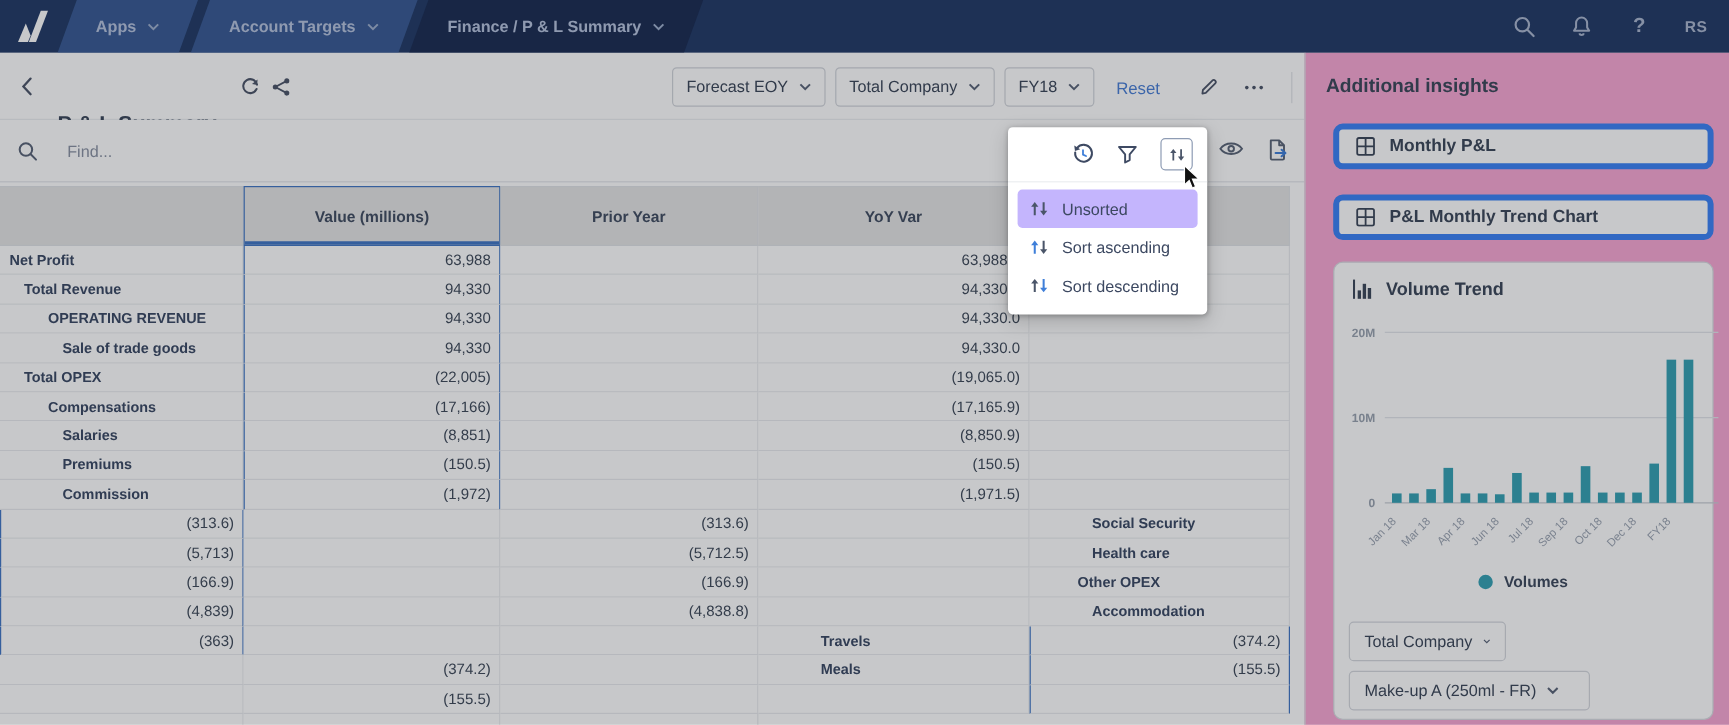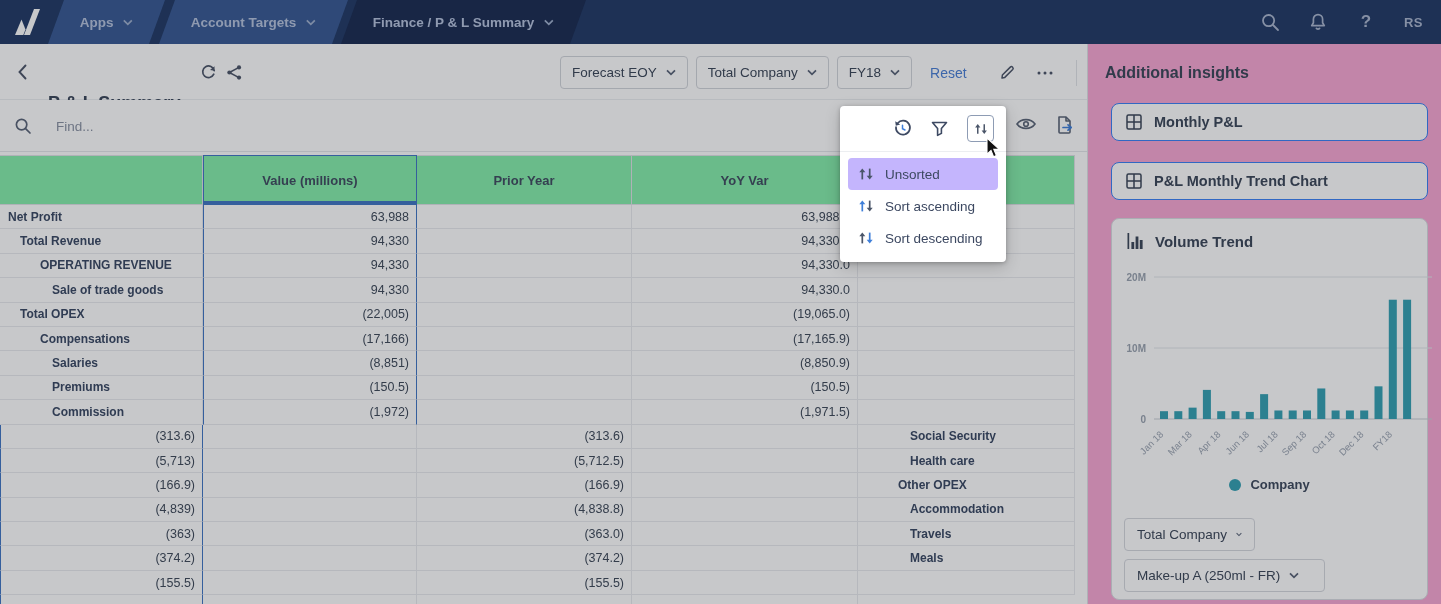--- a/index.html
+++ b/index.html
@@ -42,34 +42,34 @@
   .find-input { position:absolute; left:40px; top:14px; width:300px; height:24px; border:none;
     outline:none; font-size:13.5px; color:#3c4759; font-family:"Liberation Sans",sans-serif;margin-left:16px; }
   .find-input::placeholder { color:#8a92a3; }
   .fr-icons { position:absolute; right:12px; top:15px; display:flex; gap:18px; }
 
   
   .pnl-table { position:absolute; left:0; top:155px; width:1075px; display:grid;
     grid-template-columns:203px 214px 215px 226px 217px; grid-template-rows:50px; grid-auto-rows:24.4px; }
   .th { display:flex; align-items:center; justify-content:center; font-size:13px; font-weight:700;
     color:#414d61; border-top:1px solid #e0e3e7; border-right:1px solid #e0e3e7;
-    border-bottom:1px solid #e0e3e7; background:#86efac; }
+    border-bottom:1px solid #e0e3e7; background:#e5e5e5; }
   .th.sel { border:1px solid #4176c4; box-shadow:inset 0 -3px 0 #4176c4; }
   .td { display:flex; align-items:center; border-right:1px solid #e9ebee;
     border-bottom:1px solid #e9ebee; background:#fff; overflow:hidden; white-space:nowrap; }
   .td.sel { border-left:1px solid #4176c4; border-right:1px solid #4176c4; }
   .lbl { font-size:12px; font-weight:700; color:#3a4964; }
   .ind0 { padding-left:8px; } .ind1 { padding-left:20px; } .ind2 { padding-left:40px; } .ind3 { padding-left:52px; }
   .num { justify-content:flex-end; padding-right:7px; font-size:12.5px; color:#3f4a5a; }
 
   
   .sidebar { position:absolute; left:1087px; top:44px; width:416px; height:560px; background:#f9a8d4;
     border-left:1px solid #e0e3e7; }
   .sb-title { position:absolute; left:17px; top:20px; font-size:16px; font-weight:700; color:#3c4759; }
-  .sb-card { position:absolute; left:23px; width:317px; height:38px; border:1px solid #3b82f6;
+  .sb-card { position:absolute; left:23px; width:317px; height:38px; border:5px solid #3b82f6;
     border-radius:8px; background:#fff; display:flex; align-items:center; gap:12px; padding:0 14px;
     font-size:14.5px; font-weight:700; color:#3c4759; }
   .vol-card { position:absolute; left:23px; top:174px; width:317px; height:382px;
     border:1px solid #d9dce1; border-radius:8px; background:#fff; }
   .vol-title { position:absolute; left:14px; top:13px; display:flex; align-items:center; gap:11px;
     font-size:15px; font-weight:700; color:#3c4759; }
   .legend { position:absolute; left:0; top:258px; width:100%; display:flex; align-items:center;
     justify-content:center; gap:9px; }
   .legend-dot { width:12px; height:12px; border-radius:50%; }
   .legend-lbl { font-size:13px; font-weight:700; color:#3e4a5e; }
@@ -306,21 +306,20 @@
     <div class="td num">(166.9)</div>
     <div class="td num"></div>
     <div class="td lbl ind2">Other OPEX</div>
     <div class="td num sel">(4,839)</div>
     <div class="td num"></div>
     <div class="td num">(4,838.8)</div>
     <div class="td num"></div>
     <div class="td lbl ind3">Accommodation</div>
     <div class="td num sel">(363)</div>
     <div class="td num"></div>
-    <div class="td num">(363.0)</div>
     <div class="td num"></div>
     <div class="td lbl ind3">Travels</div>
     <div class="td num sel">(374.2)</div>
     <div class="td num"></div>
     <div class="td num">(374.2)</div>
     <div class="td num"></div>
     <div class="td lbl ind3">Meals</div>
     <div class="td num sel">(155.5)</div>
     <div class="td num"></div>
     <div class="td num">(155.5)</div>
@@ -395,21 +394,21 @@
         <text x="107.2" y="176" text-anchor="end" font-size="9.5" fill="#9ba4b2" transform="rotate(-45 107.2 176)">Apr 18</text>
         <text x="135.8" y="176" text-anchor="end" font-size="9.5" fill="#9ba4b2" transform="rotate(-45 135.8 176)">Jun 18</text>
         <text x="164.4" y="176" text-anchor="end" font-size="9.5" fill="#9ba4b2" transform="rotate(-45 164.4 176)">Jul 18</text>
         <text x="193" y="176" text-anchor="end" font-size="9.5" fill="#9ba4b2" transform="rotate(-45 193 176)">Sep 18</text>
         <text x="221.60000000000002" y="176" text-anchor="end" font-size="9.5" fill="#9ba4b2" transform="rotate(-45 221.60000000000002 176)">Oct 18</text>
         <text x="250.20000000000002" y="176" text-anchor="end" font-size="9.5" fill="#9ba4b2" transform="rotate(-45 250.20000000000002 176)">Dec 18</text>
         <text x="278.8" y="176" text-anchor="end" font-size="9.5" fill="#9ba4b2" transform="rotate(-45 278.8 176)">FY18</text>
       </svg>
     <div class="legend">
       <span class="legend-dot" id="legendDot" style="background: rgb(53, 161, 180);"></span>
-      <span class="legend-lbl">Company</span>
+      <span class="legend-lbl">Volumes</span>
     </div>
     <div class="vc-btn" style="top:299px; width:131px;">
       <span>Total Company</span>
       <svg width="10" height="7" viewBox="0 0 10 7" fill="none" stroke="#5a6478" stroke-width="1.7">
           <path d="M1 1.3 L5 5.3 L9 1.3"></path>
         </svg>
     </div>
     <div class="vc-btn" style="top:340px; width:201px;">
       <span>Make-up A (250ml - FR)</span>
       <svg width="10" height="7" viewBox="0 0 10 7" fill="none" stroke="#5a6478" stroke-width="1.7">

